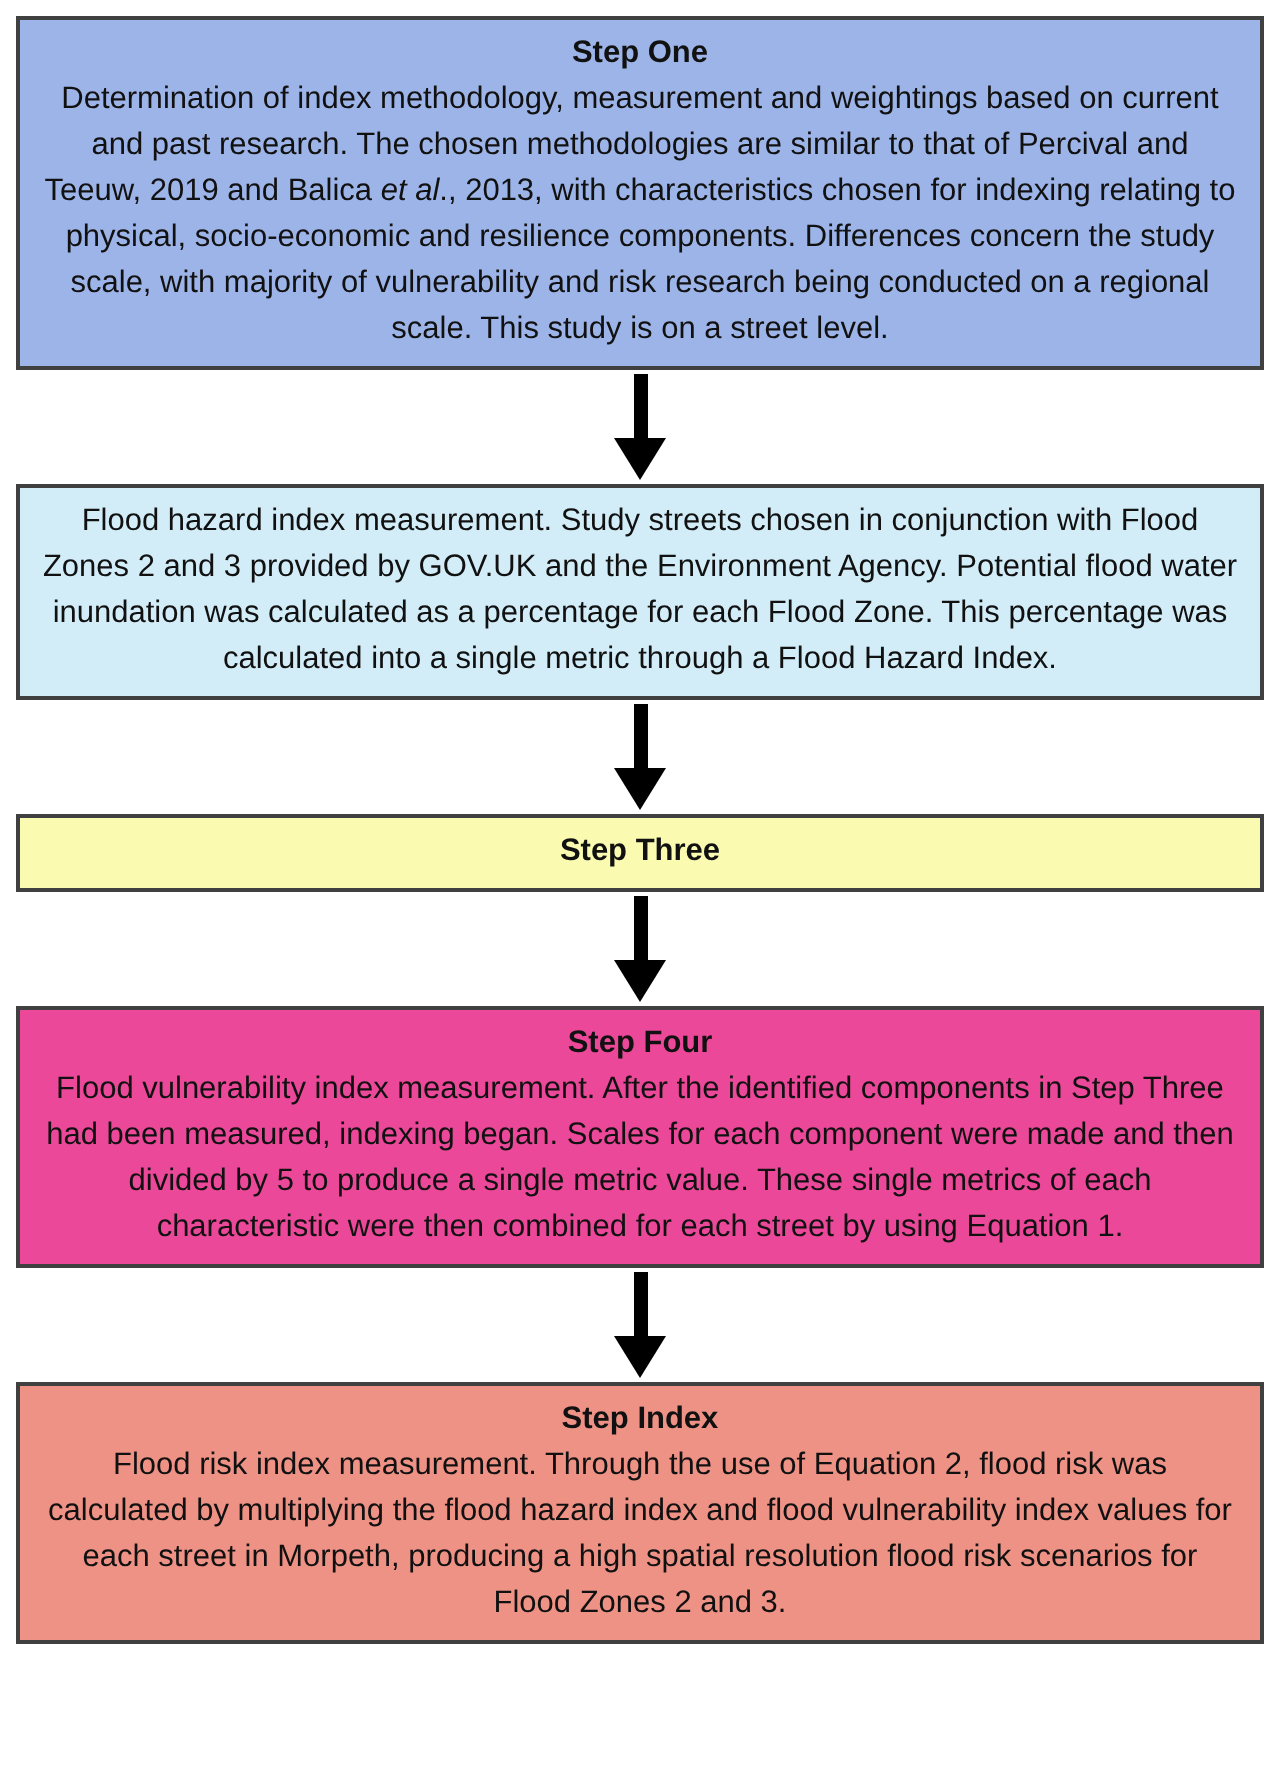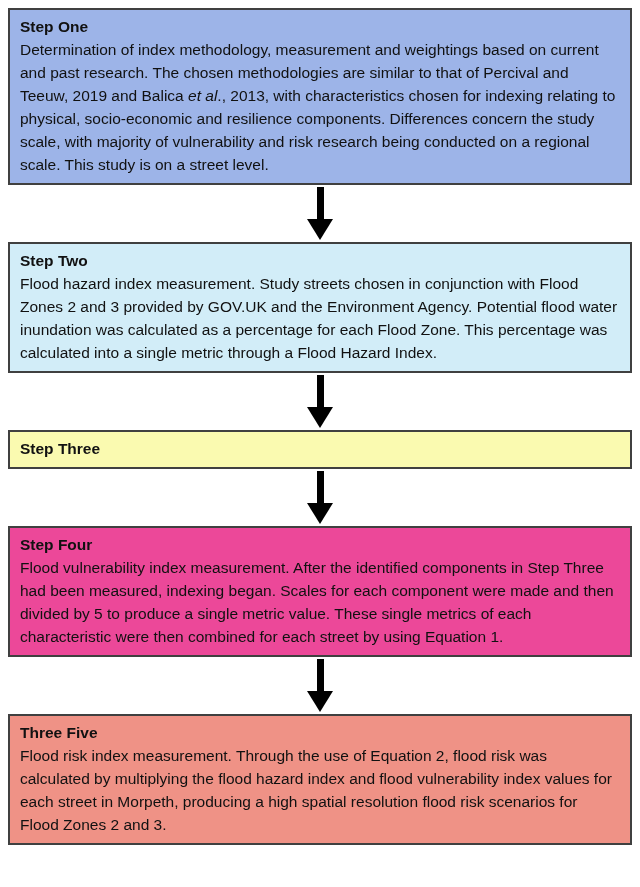--- a/index.html
+++ b/index.html
@@ -14,21 +14,21 @@
     padding: 8px 8px 6px 8px;
     display: flex;
     flex-direction: column;
     align-items: center;
     background: #ffffff;
   }
   .step-box {
     width: 624px;
     border: 2px solid #404040;
     padding: 5px 10px 7px 10px;
-    text-align: left;
+    text-align: center;
     color: #111111;
   }
   .step-title {
     font-weight: bold;
     font-size: 15.5px;
     line-height: 23px;
   }
   .step-body {
     font-size: 15.5px;
     line-height: 23px;
@@ -64,21 +64,20 @@
     <div class="step-title">Step One</div>
     <div class="step-body"><span>Determination of index methodology, measurement and weightings based on current and past research. The chosen methodologies  are similar to that of Percival and Teeuw, 2019 and Balica </span><em>et al</em><span>., 2013, with characteristics chosen for indexing relating to physical, socio-economic and resilience components. Differences concern the study scale, with majority of vulnerability and risk research being conducted on a regional scale. This study is on a street level.</span></div>
   </div>
 
   <div class="arrow">
     <div class="arrow-shaft"></div>
     <div class="arrow-head"></div>
   </div>
 
   <div class="step-box" style="background-color: rgb(210, 237, 248);">
-    <div class="step-title">Step Two</div>
     <div class="step-body"><span>Flood hazard index measurement. Study streets chosen in conjunction with Flood Zones 2 and 3 provided by GOV.UK and the Environment Agency. Potential flood water inundation was calculated as a percentage for each Flood Zone. This percentage was calculated into a single metric through a Flood Hazard Index.</span></div>
   </div>
 
   <div class="arrow">
     <div class="arrow-shaft"></div>
     <div class="arrow-head"></div>
   </div>
 
   <div class="step-box" style="background-color: rgb(250, 250, 176);">
     <div class="step-title">Step Three</div>
@@ -93,17 +92,17 @@
     <div class="step-title">Step Four</div>
     <div class="step-body"><span>Flood vulnerability index measurement. After the identified components in Step Three had been measured, indexing began. Scales for each component were made and then divided by 5 to produce a single metric value. These single metrics of each characteristic were then combined for each street by using Equation 1.</span></div>
   </div>
 
   <div class="arrow">
     <div class="arrow-shaft"></div>
     <div class="arrow-head"></div>
   </div>
 
   <div class="step-box" style="background-color: rgb(239, 146, 134);">
-    <div class="step-title">Three Five</div>
+    <div class="step-title">Step Index</div>
     <div class="step-body"><span>Flood risk index measurement. Through the use of Equation 2, flood risk was calculated by multiplying the flood hazard index and flood vulnerability index values for each street in Morpeth, producing a high spatial resolution flood risk scenarios for Flood Zones 2 and 3.</span></div>
   </div>
 
 </div>
 
 </body></html>

